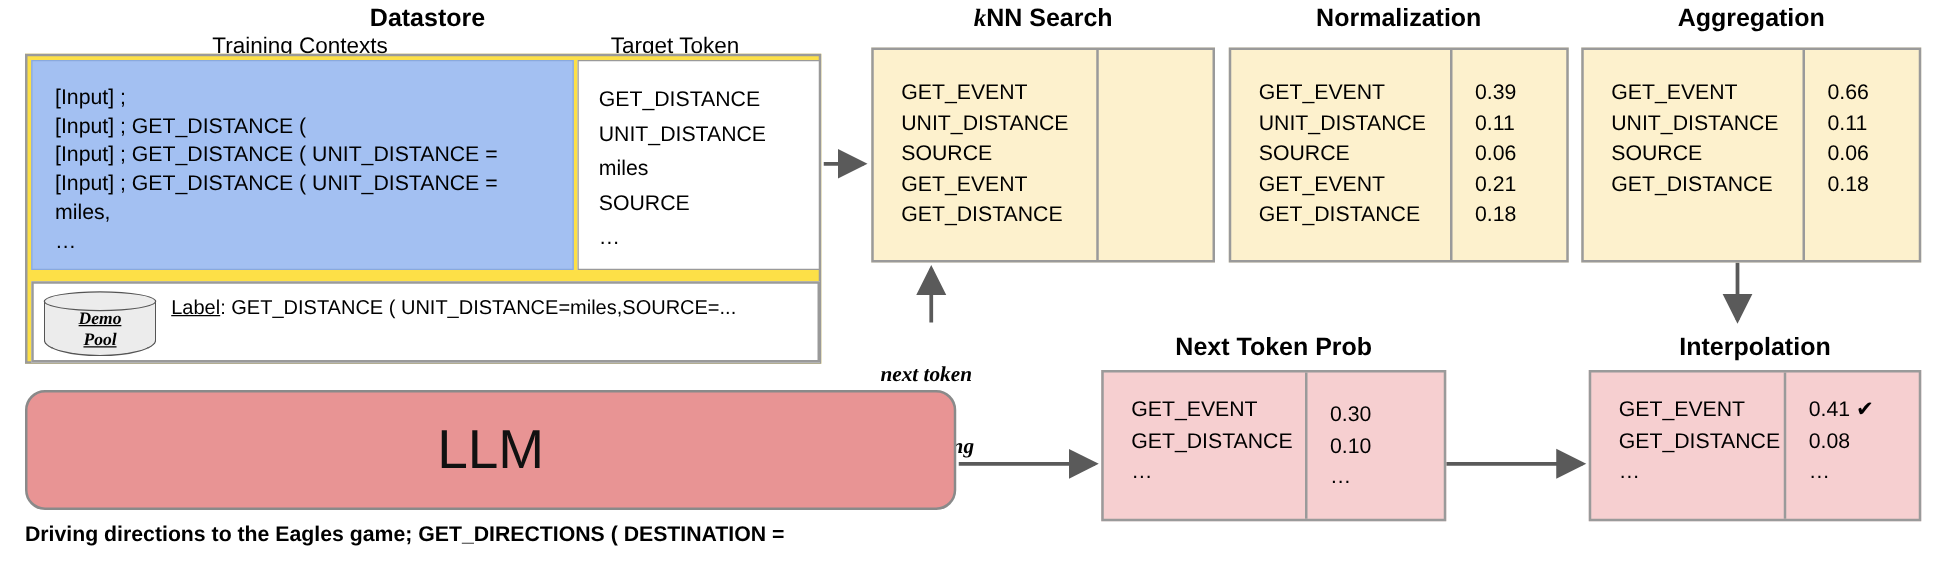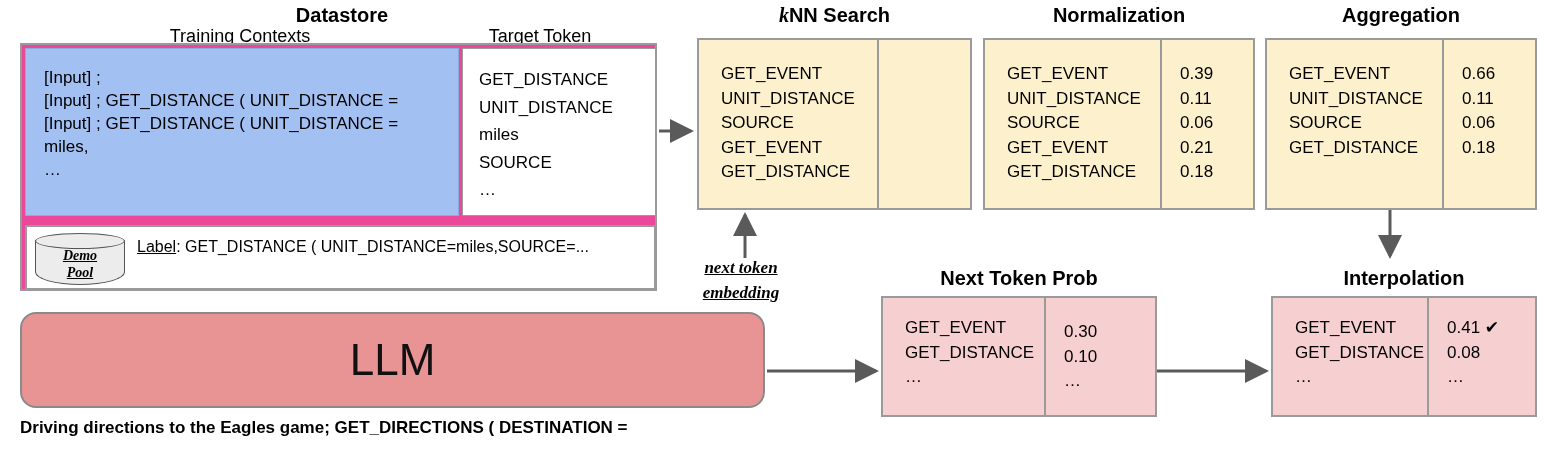--- a/index.html
+++ b/index.html
@@ -4,21 +4,21 @@
 <style>
   html,body{margin:0;padding:0;background:#ffffff;}
   body{width:1547px;height:450px;position:relative;overflow:hidden;
        font-family:"Liberation Sans","DejaVu Sans",sans-serif;color:#000;}
   .abs{position:absolute;}
   .ttl{font-weight:bold;font-size:20px;text-align:center;white-space:nowrap;}
   .sub{font-size:18px;text-align:center;white-space:nowrap;}
 
   
   #datastore-outer{left:20px;top:43px;width:637px;height:248px;
-      border:2px solid #9a9a9a;background:#ec4899;box-sizing:border-box;}
+      border:2px solid #9a9a9a;background:#fde047;box-sizing:border-box;}
   #ds-top{position:absolute;left:0;top:0;width:100%;height:174px;box-sizing:border-box;}
   #ds-ctx{position:absolute;left:3px;top:3px;width:434px;height:168px;
       background:#a3c0f2;border:1px solid #8aa9dd;box-sizing:border-box;}
   #ds-tgt{position:absolute;left:440px;top:3px;width:194px;height:168px;
       background:#fff;border:1px solid #9a9a9a;box-sizing:border-box;}
   .ds-lines{font-size:17px;line-height:23px;padding:17px 0 0 18px;}
   .ds-lines div{white-space:nowrap;}
   #ds-demo{position:absolute;left:3px;top:180px;width:631px;height:65px;
       border:2px solid #9a9a9a;background:#fff;box-sizing:border-box;}
   #cyl{position:absolute;left:8px;top:4px;width:92px;height:56px;}
@@ -45,21 +45,21 @@
   
   #llm{position:absolute;left:20px;top:312px;width:745px;height:96px;
       background:#e89494;border:2px solid #8a8a8a;border-radius:16px;
       display:flex;align-items:center;justify-content:center;
       font-size:44px;color:#111;box-sizing:border-box;}
   #bottom-caption{position:absolute;left:20px;top:418px;font-size:17px;font-weight:bold;white-space:nowrap;}
 
   #nte{position:absolute;left:676px;top:255px;width:130px;font-size:17px;
       font-weight:bold;font-style:italic;text-align:center;line-height:25px;
       font-family:"Liberation Serif","DejaVu Serif",serif;}
-  #nte span{text-decoration:underline;display:inline-block;}
+  #nte span{display:inline-block;margin-top:32px;}
 
   svg.arrows{position:absolute;left:0;top:0;width:1547px;height:450px;pointer-events:none;}
   .chk{font-size:17px;}
 </style>
 </head>
 <body>
 
 <svg class="arrows">
   <defs>
     <marker id="ah" markerWidth="9" markerHeight="9" refX="7" refY="4.5" orient="auto">
@@ -82,20 +82,21 @@
 
 <div class="abs ttl" style="left:232px;top:4px;width:220px;">Datastore</div>
 <div class="abs sub" style="left:125px;top:26px;width:230px;">Training Contexts</div>
 <div class="abs sub" style="left:460px;top:26px;width:160px;">Target Token</div>
 
 <div id="datastore-outer" class="abs">
   <div id="ds-top">
     <div id="ds-ctx">
       <div class="ds-lines">
         <div>[Input] ;</div>
+        <div>[Input] ; GET_DISTANCE (</div>
         <div>[Input] ; GET_DISTANCE ( UNIT_DISTANCE =</div>
         <div>[Input] ; GET_DISTANCE ( UNIT_DISTANCE =</div>
         <div>miles,</div>
         <div>…</div>
       </div>
     </div>
     <div id="ds-tgt">
       <div class="ds-lines" style="padding-left:16px;line-height:27.5px;">
         <div>GET_DISTANCE</div>
         <div>UNIT_DISTANCE</div>

